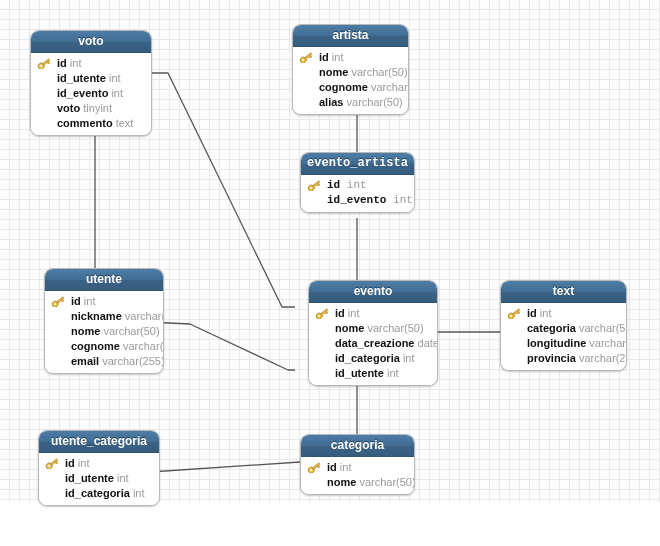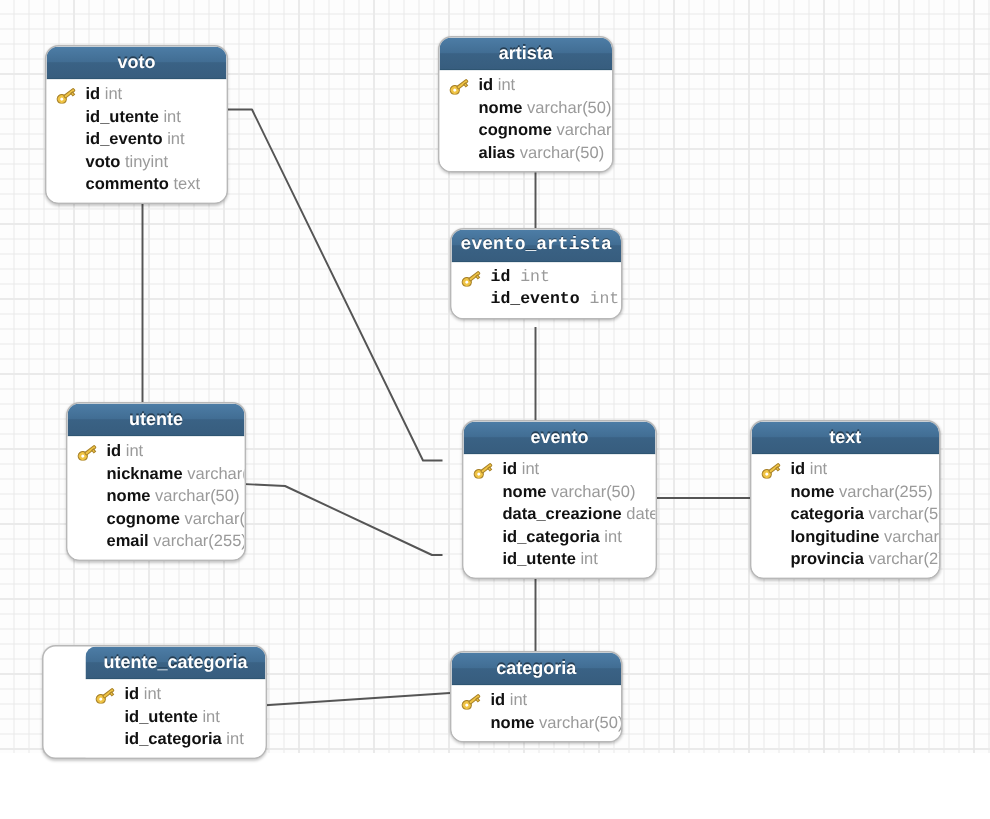--- a/index.html
+++ b/index.html
@@ -160,27 +160,26 @@
         <div class="tbl-header">text</div>
         <div class="tbl-body">
           <div class="row"><svg class="key-icon" viewBox="0 0 15 11" xmlns="http://www.w3.org/2000/svg">
               <g transform="rotate(-38 7.5 5.5)">
                 <circle cx="3.3" cy="5.5" r="3.0" fill="#f0c444" stroke="#a8822a" stroke-width="0.8"></circle>
                 <circle cx="3.3" cy="5.5" r="1.05" fill="#ffffff"></circle>
                 <rect x="5.6" y="4.5" width="8.2" height="2.0" rx="0.6" fill="#f0c444" stroke="#a8822a" stroke-width="0.7"></rect>
                 <rect x="10.4" y="6.2" width="1.5" height="2.1" fill="#f0c444" stroke="#a8822a" stroke-width="0.7"></rect>
               </g>
             </svg><span class="fname">id</span> <span class="ftype">int</span></div>
-          <div class="row"><span class="fname">nome</span> <span class="ftype">varchar(255)</span></div>
           <div class="row"><span class="fname">categoria</span> <span class="ftype">varchar(50)</span></div>
           <div class="row"><span class="fname">longitudine</span> <span class="ftype">varchar(5...</span></div>
           <div class="row"><span class="fname">provincia</span> <span class="ftype">varchar(2)</span></div>
         </div>
       </div>
-      <div class="table-box" style="left: 28px; top: 430px; width: 120px; padding-left: 28px;">
+      <div class="table-box" style="left: 38px; top: 430px; width: 120px;">
         <div class="tbl-header">utente_categoria</div>
         <div class="tbl-body">
           <div class="row"><svg class="key-icon" viewBox="0 0 15 11" xmlns="http://www.w3.org/2000/svg">
               <g transform="rotate(-38 7.5 5.5)">
                 <circle cx="3.3" cy="5.5" r="3.0" fill="#f0c444" stroke="#a8822a" stroke-width="0.8"></circle>
                 <circle cx="3.3" cy="5.5" r="1.05" fill="#ffffff"></circle>
                 <rect x="5.6" y="4.5" width="8.2" height="2.0" rx="0.6" fill="#f0c444" stroke="#a8822a" stroke-width="0.7"></rect>
                 <rect x="10.4" y="6.2" width="1.5" height="2.1" fill="#f0c444" stroke="#a8822a" stroke-width="0.7"></rect>
               </g>
             </svg><span class="fname">id</span> <span class="ftype">int</span></div>

